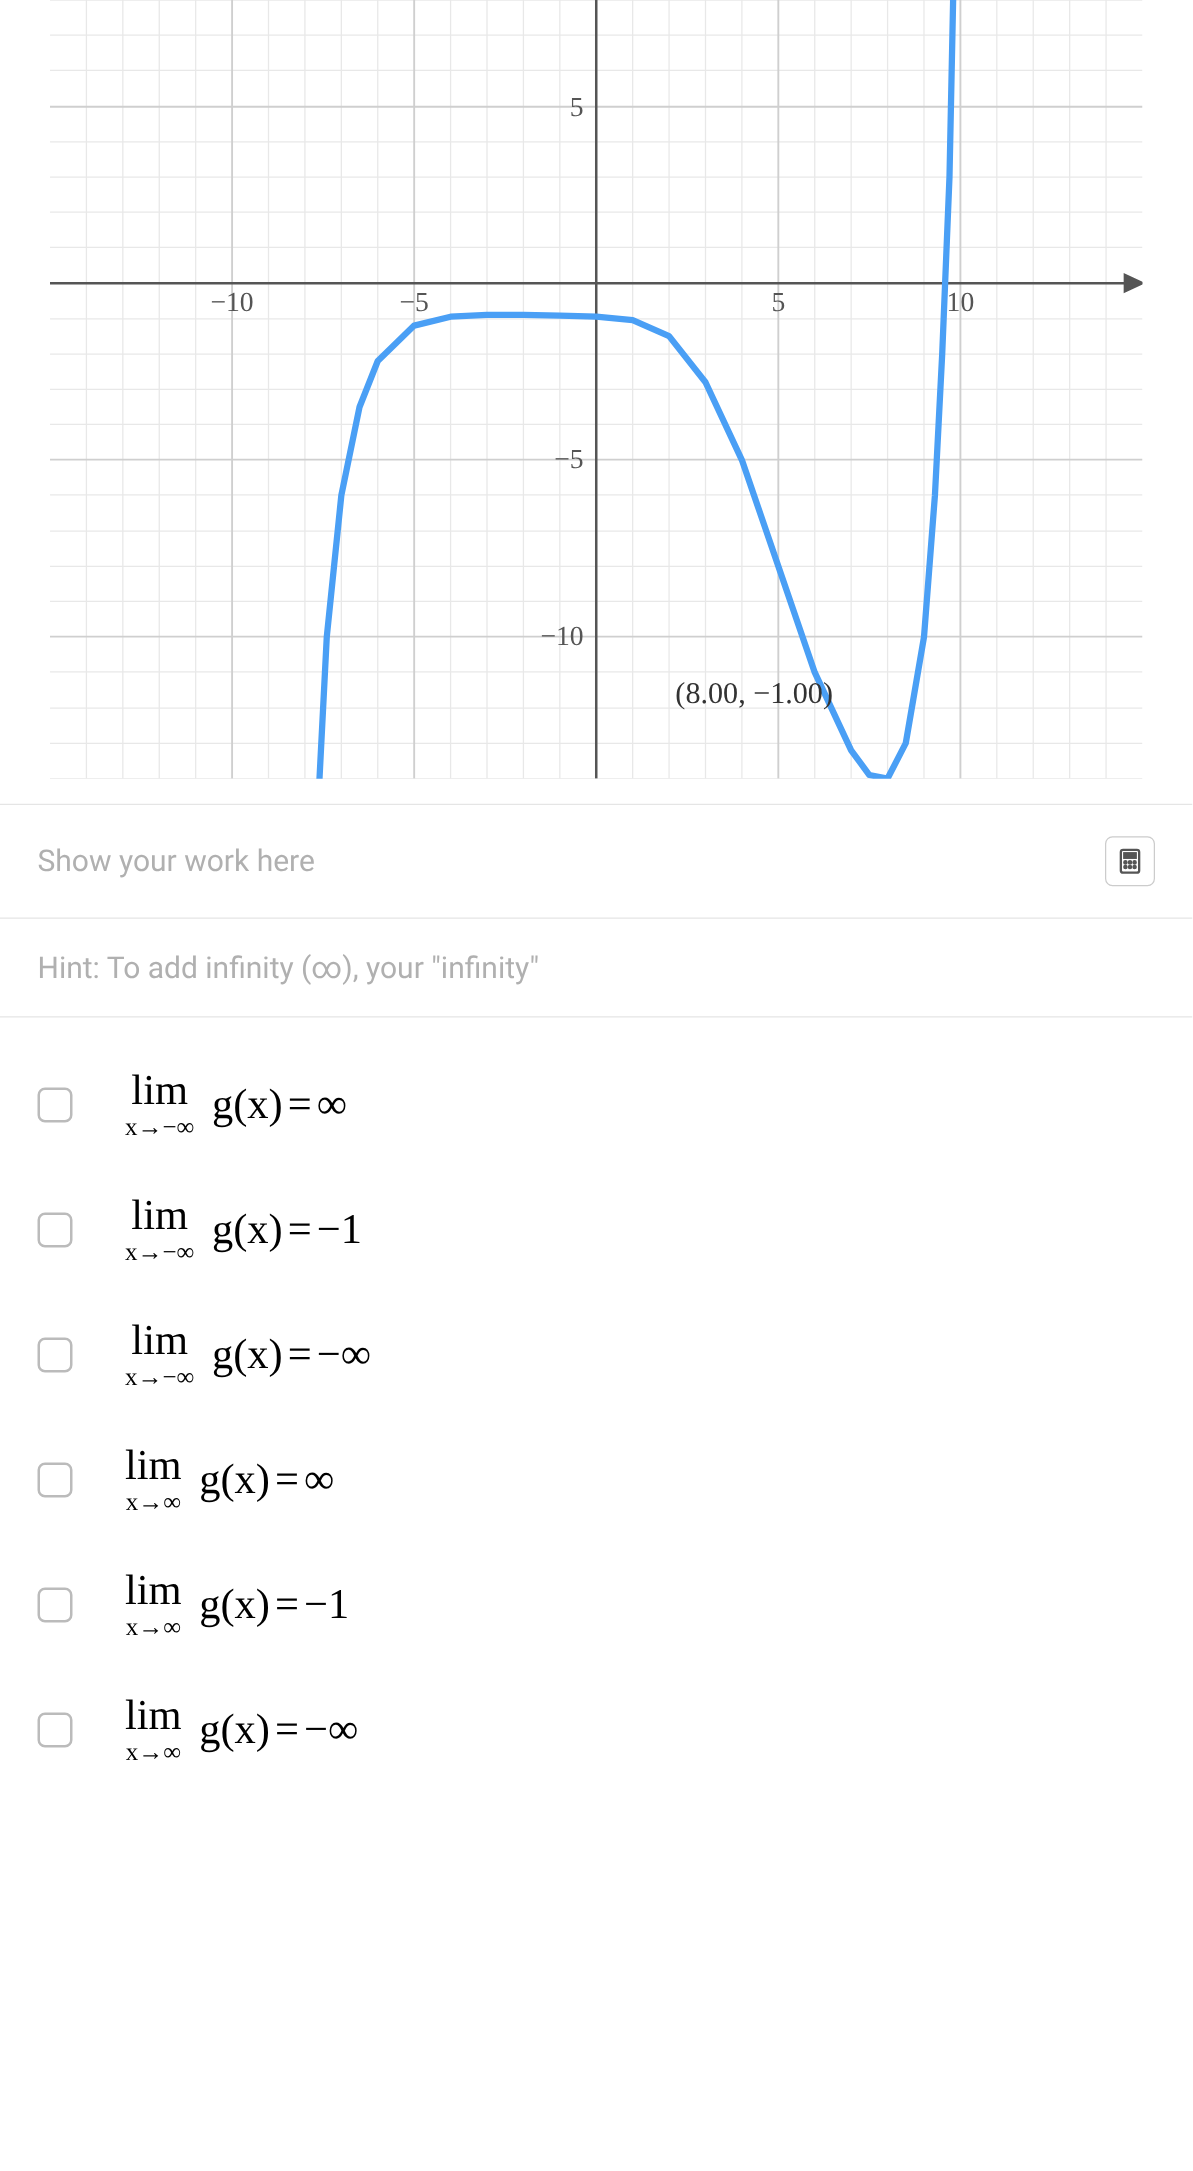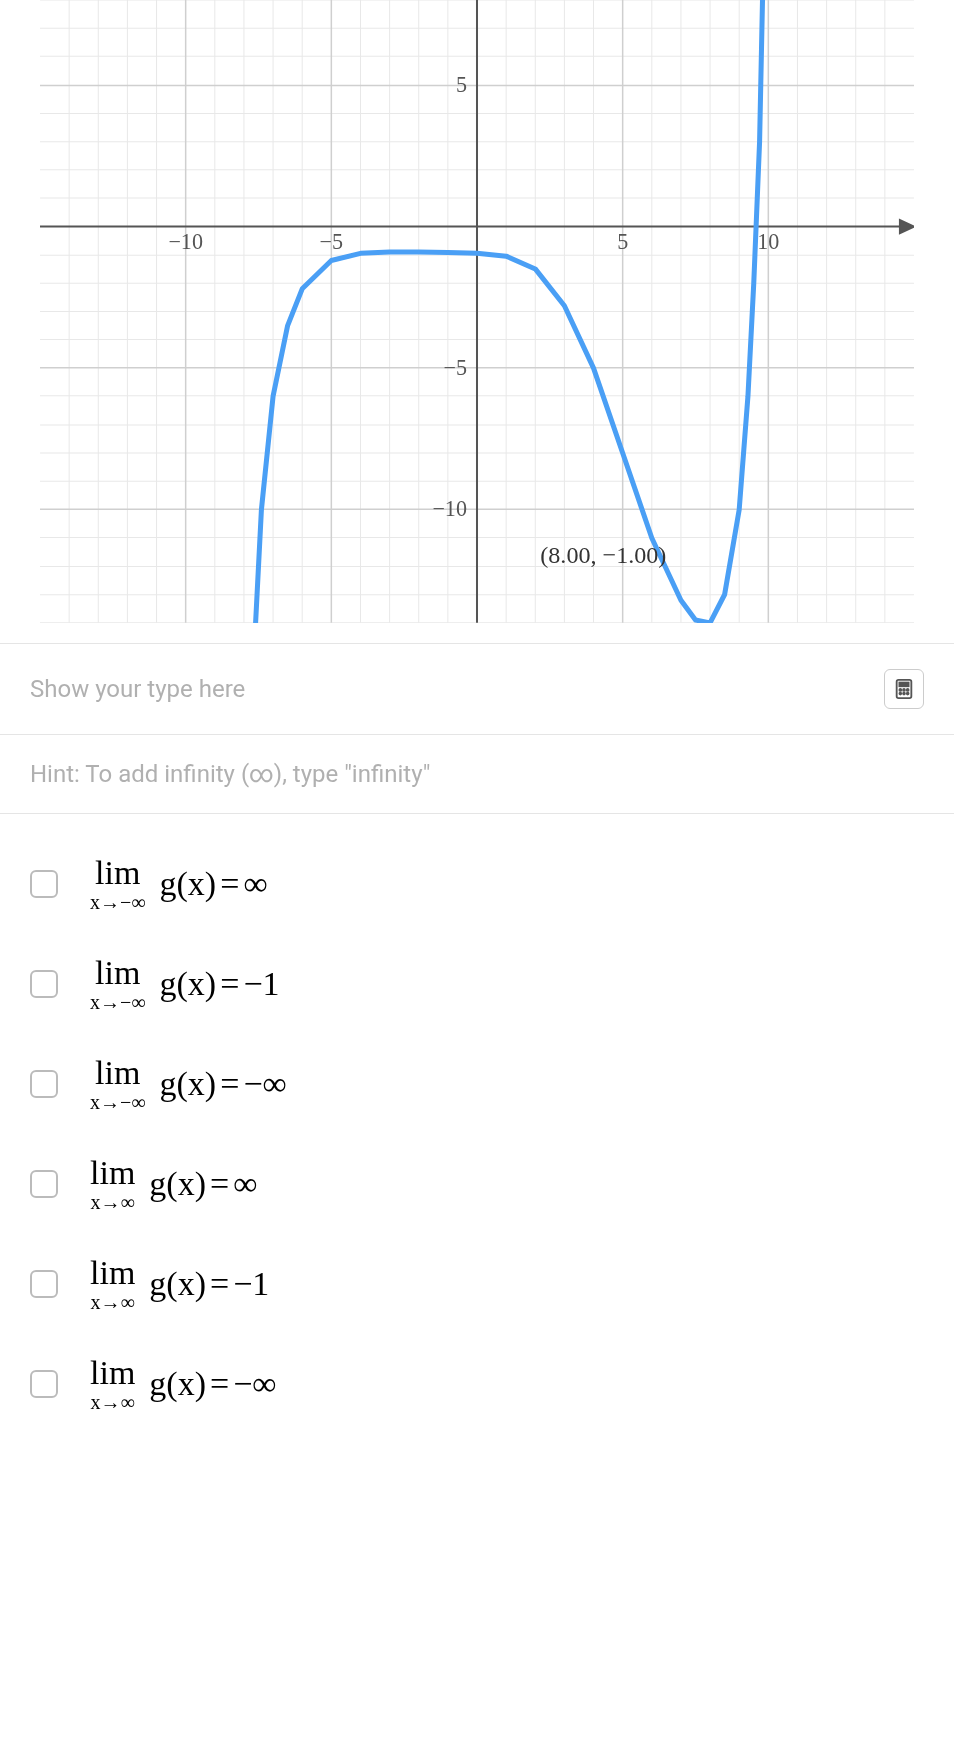--- a/index.html
+++ b/index.html
@@ -31,21 +31,21 @@
   .hint-row {
     padding: 25px 30px;
     color: #b0b0b0;
     font-size: 24px;
     border-bottom: 1px solid #e5e5e5;
   }
   .options { padding: 20px 30px; }
   .option {
     display: flex;
     align-items: center;
-    gap: 32px;
+    gap: 42px;
     padding: 22px 0;
   }
   .checkbox {
     width: 28px; height: 28px; border: 2px solid #bbb; border-radius: 6px;
     background: #fff; cursor: pointer; flex-shrink: 0;
   }
   .math {
     font-family: "Times New Roman", serif;
     font-size: 34px;
     color: #000;
@@ -137,36 +137,36 @@
       <text x="425" y="514" text-anchor="end">−10</text>
     </g>
 
     <path id="curve-path" fill="none" stroke="#4a9ff5" stroke-width="5" stroke-linecap="round" stroke-linejoin="round" d="M214.6 620.0 L220.4 507.3 L232.0 394.5 L246.5 324.1 L261.0 287.5 L290.0 259.3 L319.0 252.2 L348.0 250.8 L377.0 250.8 L406.0 251.4 L435.0 252.2 L464.0 255.0 L493.0 267.7 L522.0 304.4 L551.0 366.4 L580.0 450.9 L609.0 535.5 L638.0 597.5 L652.5 617.2 L667.0 620.0 L681.5 591.8 L696.0 507.3 L704.7 394.5 L710.5 281.8 L716.3 140.9 L719.2 0.0"></path>
 
     <text id="annot-text" font-family="Times New Roman, serif" font-size="24" fill="#333" x="498" y="560">(8.00, −1.00)</text>
   </svg>
 </div>
 
 <div class="work-row">
-  <div class="work-text">Show your type here</div>
+  <div class="work-text">Show your work here</div>
   <div class="calc-btn">
     <svg width="22" height="22" viewBox="0 0 24 24" fill="none" stroke="#555" stroke-width="2">
       <rect x="4" y="2" width="16" height="20" rx="2"></rect>
       <rect x="7" y="5" width="10" height="4" fill="#555"></rect>
       <circle cx="8" cy="13" r="1" fill="#555"></circle>
         <circle cx="12" cy="13" r="1" fill="#555"></circle>
         <circle cx="16" cy="13" r="1" fill="#555"></circle>
       <circle cx="8" cy="17" r="1" fill="#555"></circle>
         <circle cx="12" cy="17" r="1" fill="#555"></circle>
         <circle cx="16" cy="17" r="1" fill="#555"></circle>
     </svg>
   </div>
 </div>
 
-<div class="hint-row">Hint: To add infinity (∞), type "infinity"</div>
+<div class="hint-row">Hint: To add infinity (∞), your "infinity"</div>
 
 <div class="options">
   <div class="option">
     <div class="checkbox"></div>
     <div class="math">
       <span class="lim-block">
           <span class="lim-top">lim</span>
           <span class="lim-bot">x→−∞</span>
         </span>
       <span class="func">g(x)</span>

